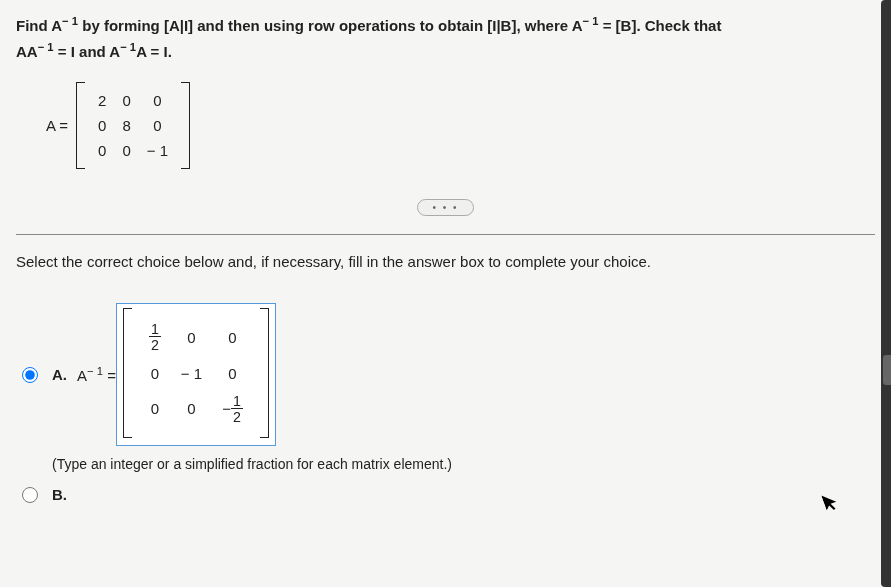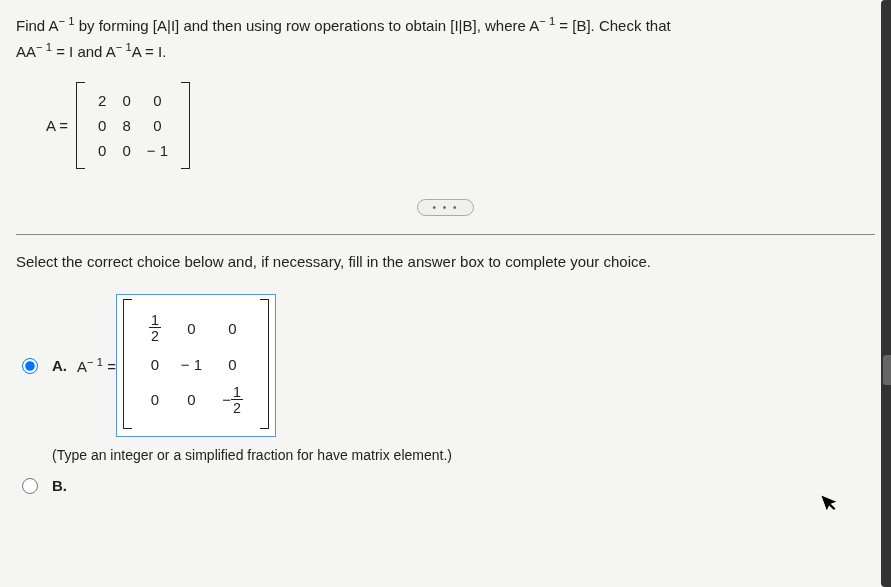--- a/index.html
+++ b/index.html
@@ -14,20 +14,21 @@
       color: #222;
       width: 891px;
       height: 587px;
       padding: 12px 16px;
       position: relative;
       overflow: hidden;
     }
     .problem-text {
       line-height: 1.6;
       margin-bottom: 12px;
+      font-weight: bold;
     }
     sup {
       font-size: 0.75em;
       vertical-align: super;
     }
     .matrix-section {
       display: flex;
       align-items: center;
       margin: 18px 0 30px 30px;
     }
@@ -83,21 +84,21 @@
       color: #666;
       letter-spacing: 2px;
       background: #f0f0ee;
     }
     .divider-line {
       border: none;
       border-top: 1px solid #888;
       margin: 0 0 18px 0;
     }
     .instruction {
-      margin-bottom: 24px;
+      margin-bottom: 33px;
     }
     .choice {
       display: flex;
       align-items: center;
       margin: 14px 0 10px 6px;
     }
     .choice input[type="radio"] {
       width: 16px;
       height: 16px;
       margin-right: 14px;
@@ -250,21 +251,21 @@
               </span>
             </span>
           </td>
         </tr>
       </tbody>
         </table>
     </div>
   </span>
 </div>
 
-<div class="hint">(Type an integer or a simplified fraction for have matrix element.)</div>
+<div class="hint">(Type an integer or a simplified fraction for each matrix element.)</div>
 
 <div class="choice">
   <input type="radio" name="answer" style="">
   <span class="choice-label">B.</span>
 </div>
 
 <div class="cursor">
   <svg width="16" height="20" viewBox="0 0 16 20">
     <path d="M0 0 L0 16 L4 12 L7 18 L9 17 L6 11 L12 11 Z" fill="#000"></path>
   </svg>

